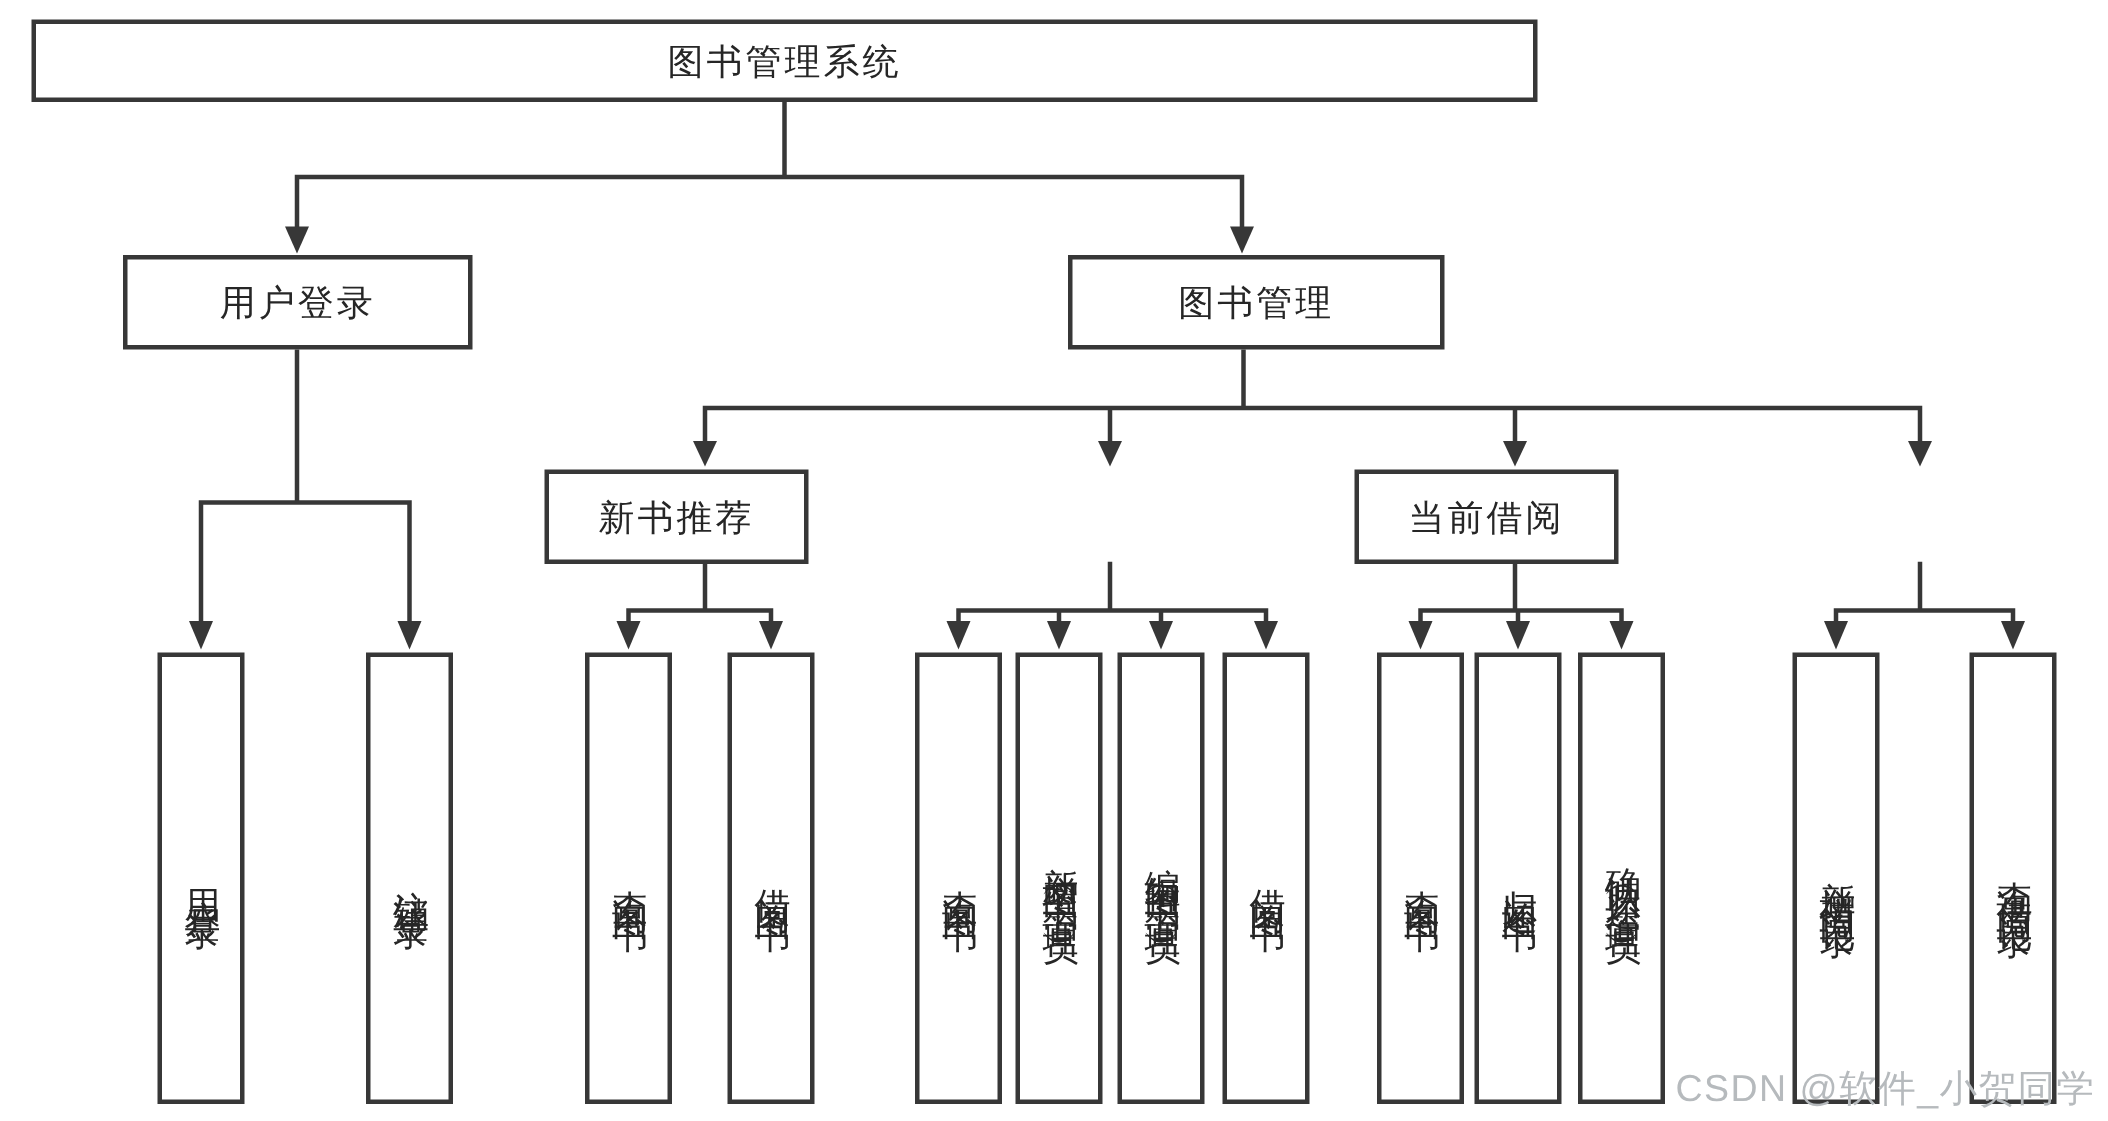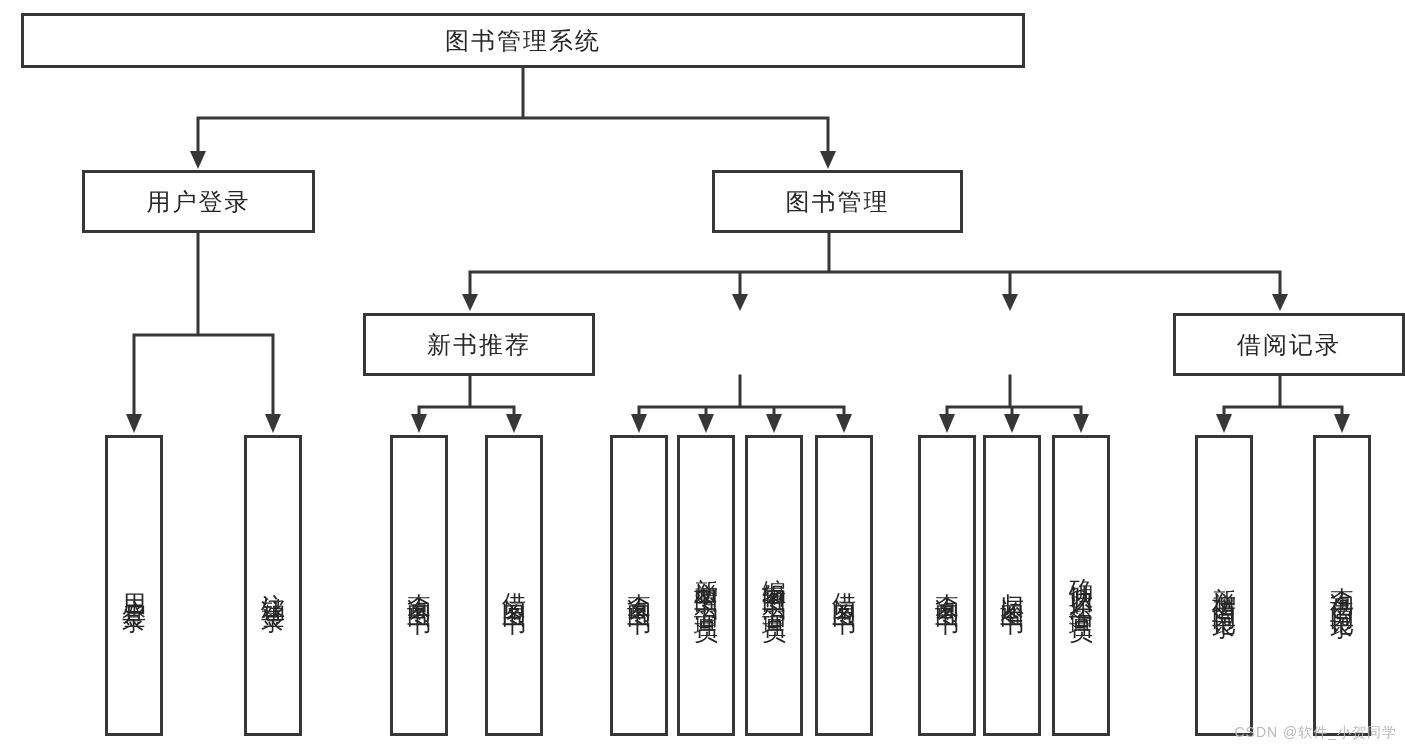--- a/index.html
+++ b/index.html
@@ -30,33 +30,33 @@
     line-height:1;
     letter-spacing:6px;
     white-space:nowrap;
   }
   
   .p-root{left:21px;top:13px;width:1004px;height:55px;}
   
   .p-ulogin{left:82px;top:170px;width:233px;height:63px;}
   .p-bmgmt{left:712px;top:170px;width:251px;height:63px;}
   
-  .p-l3{top:313px;width:232px;height:63px;}
+  .p-l3{top:313px;width:176px;height:63px;}
   .p-nbr{left:363px;} .p-bb{left:633px;} .p-cb{left:903px;} .p-br{left:1173px;}
   
   .p-leaf{top:435px;width:58px;height:301px;}
   .p-x1{left:105px;} .p-x2{left:244px;}
   .p-x3{left:390px;} .p-x4{left:485px;}
   .p-x5{left:610px;} .p-x6{left:677px;} .p-x7{left:745px;} .p-x8{left:815px;}
   .p-x9{left:918px;} .p-x10{left:983px;} .p-x11{left:1052px;}
   .p-x12{left:1195px;} .p-x13{left:1313px;}
   #watermark{
     position:absolute;
     right:8px;bottom:5px;
-    font-size:14px;
+    font-size:25px;
     letter-spacing:1px;
     color:#b6babd;
     white-space:nowrap;
   }
 </style>
 </head>
 <body>
 
 <div id="canvas">
 
@@ -106,21 +106,21 @@
       <polygon points="1334,414 1350,414 1342,433"></polygon>
     </g>
   </svg>
 
   <div class="box h p-root">图书管理系统</div>
 
   <div class="box h p-ulogin">用户登录</div>
   <div class="box h p-bmgmt">图书管理</div>
 
   <div class="box h p-l3 p-nbr">新书推荐</div>
-  <div class="box h p-l3 p-br">借阅记录</div>
+  <div class="box h p-l3 p-cb">当前借阅</div>
 
   <div class="box v p-leaf p-x1">用户登录</div>
   <div class="box v p-leaf p-x2">注销登录</div>
 
   <div class="box v p-leaf p-x3">查询图书</div>
   <div class="box v p-leaf p-x4">借阅图书</div>
 
   <div class="box v p-leaf p-x5">查询图书</div>
   <div class="box v p-leaf p-x6">新增图书（管理员）</div>
   <div class="box v p-leaf p-x7">编辑图书（管理员）</div>

